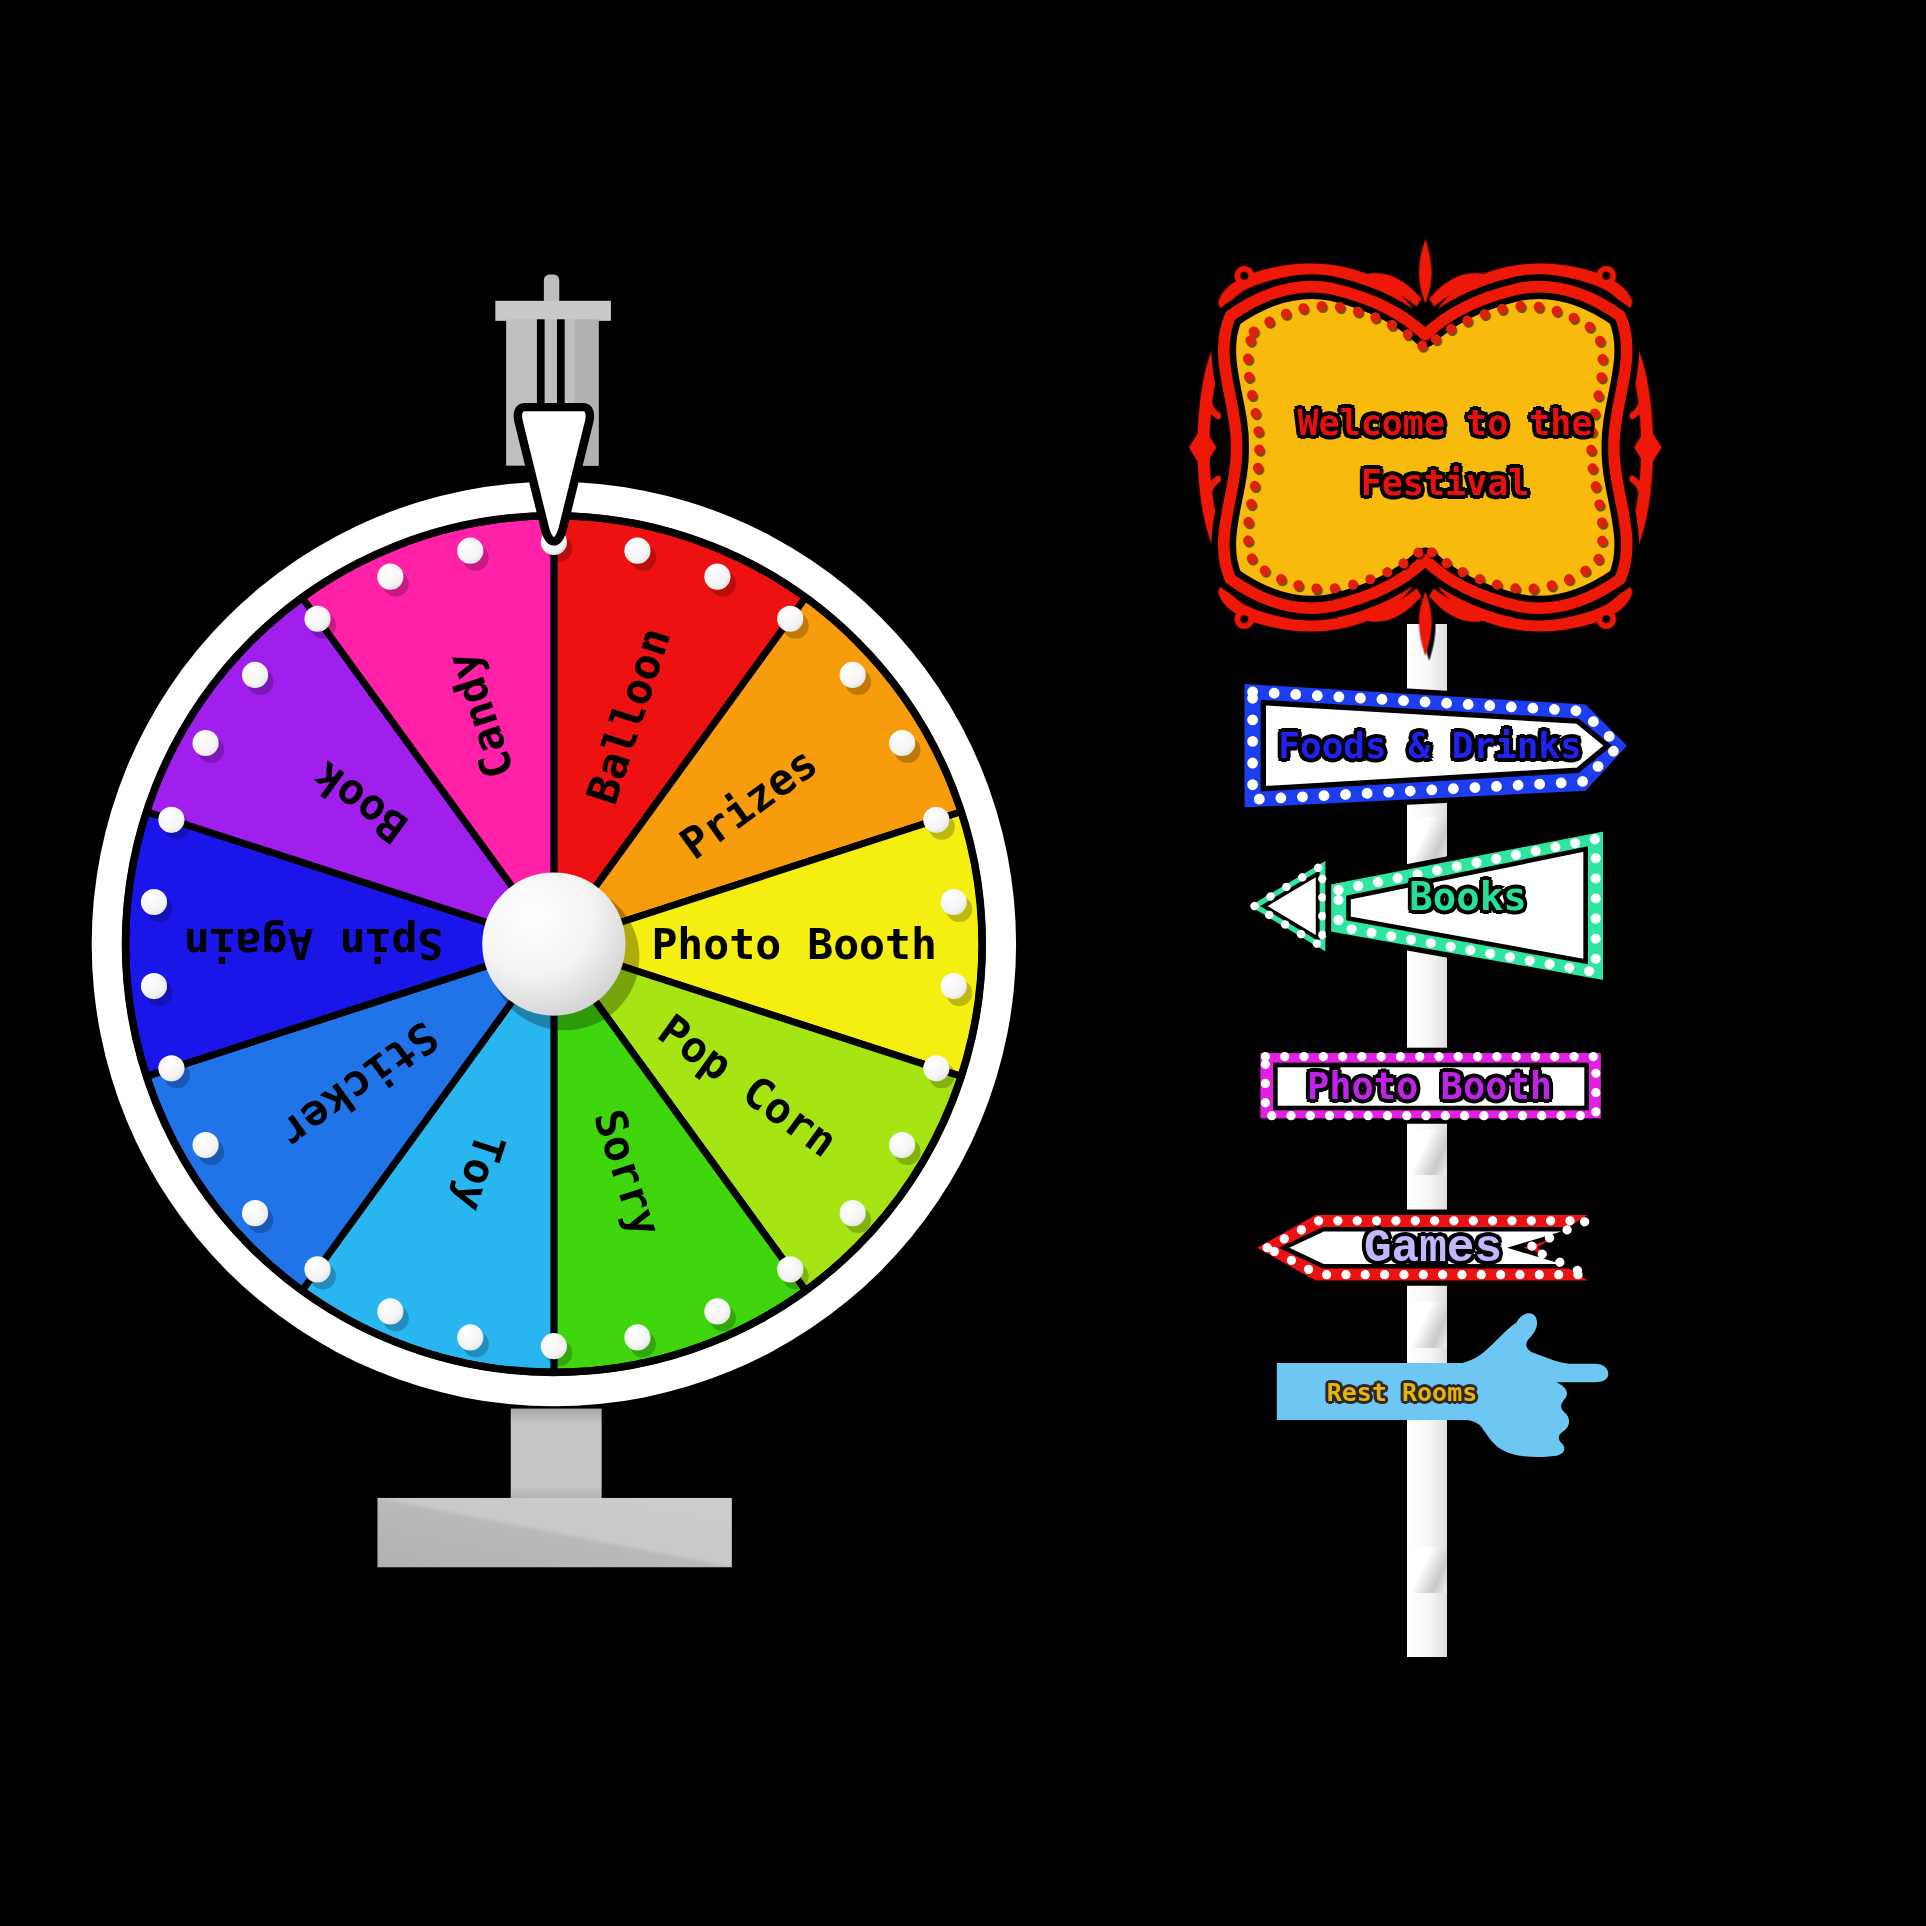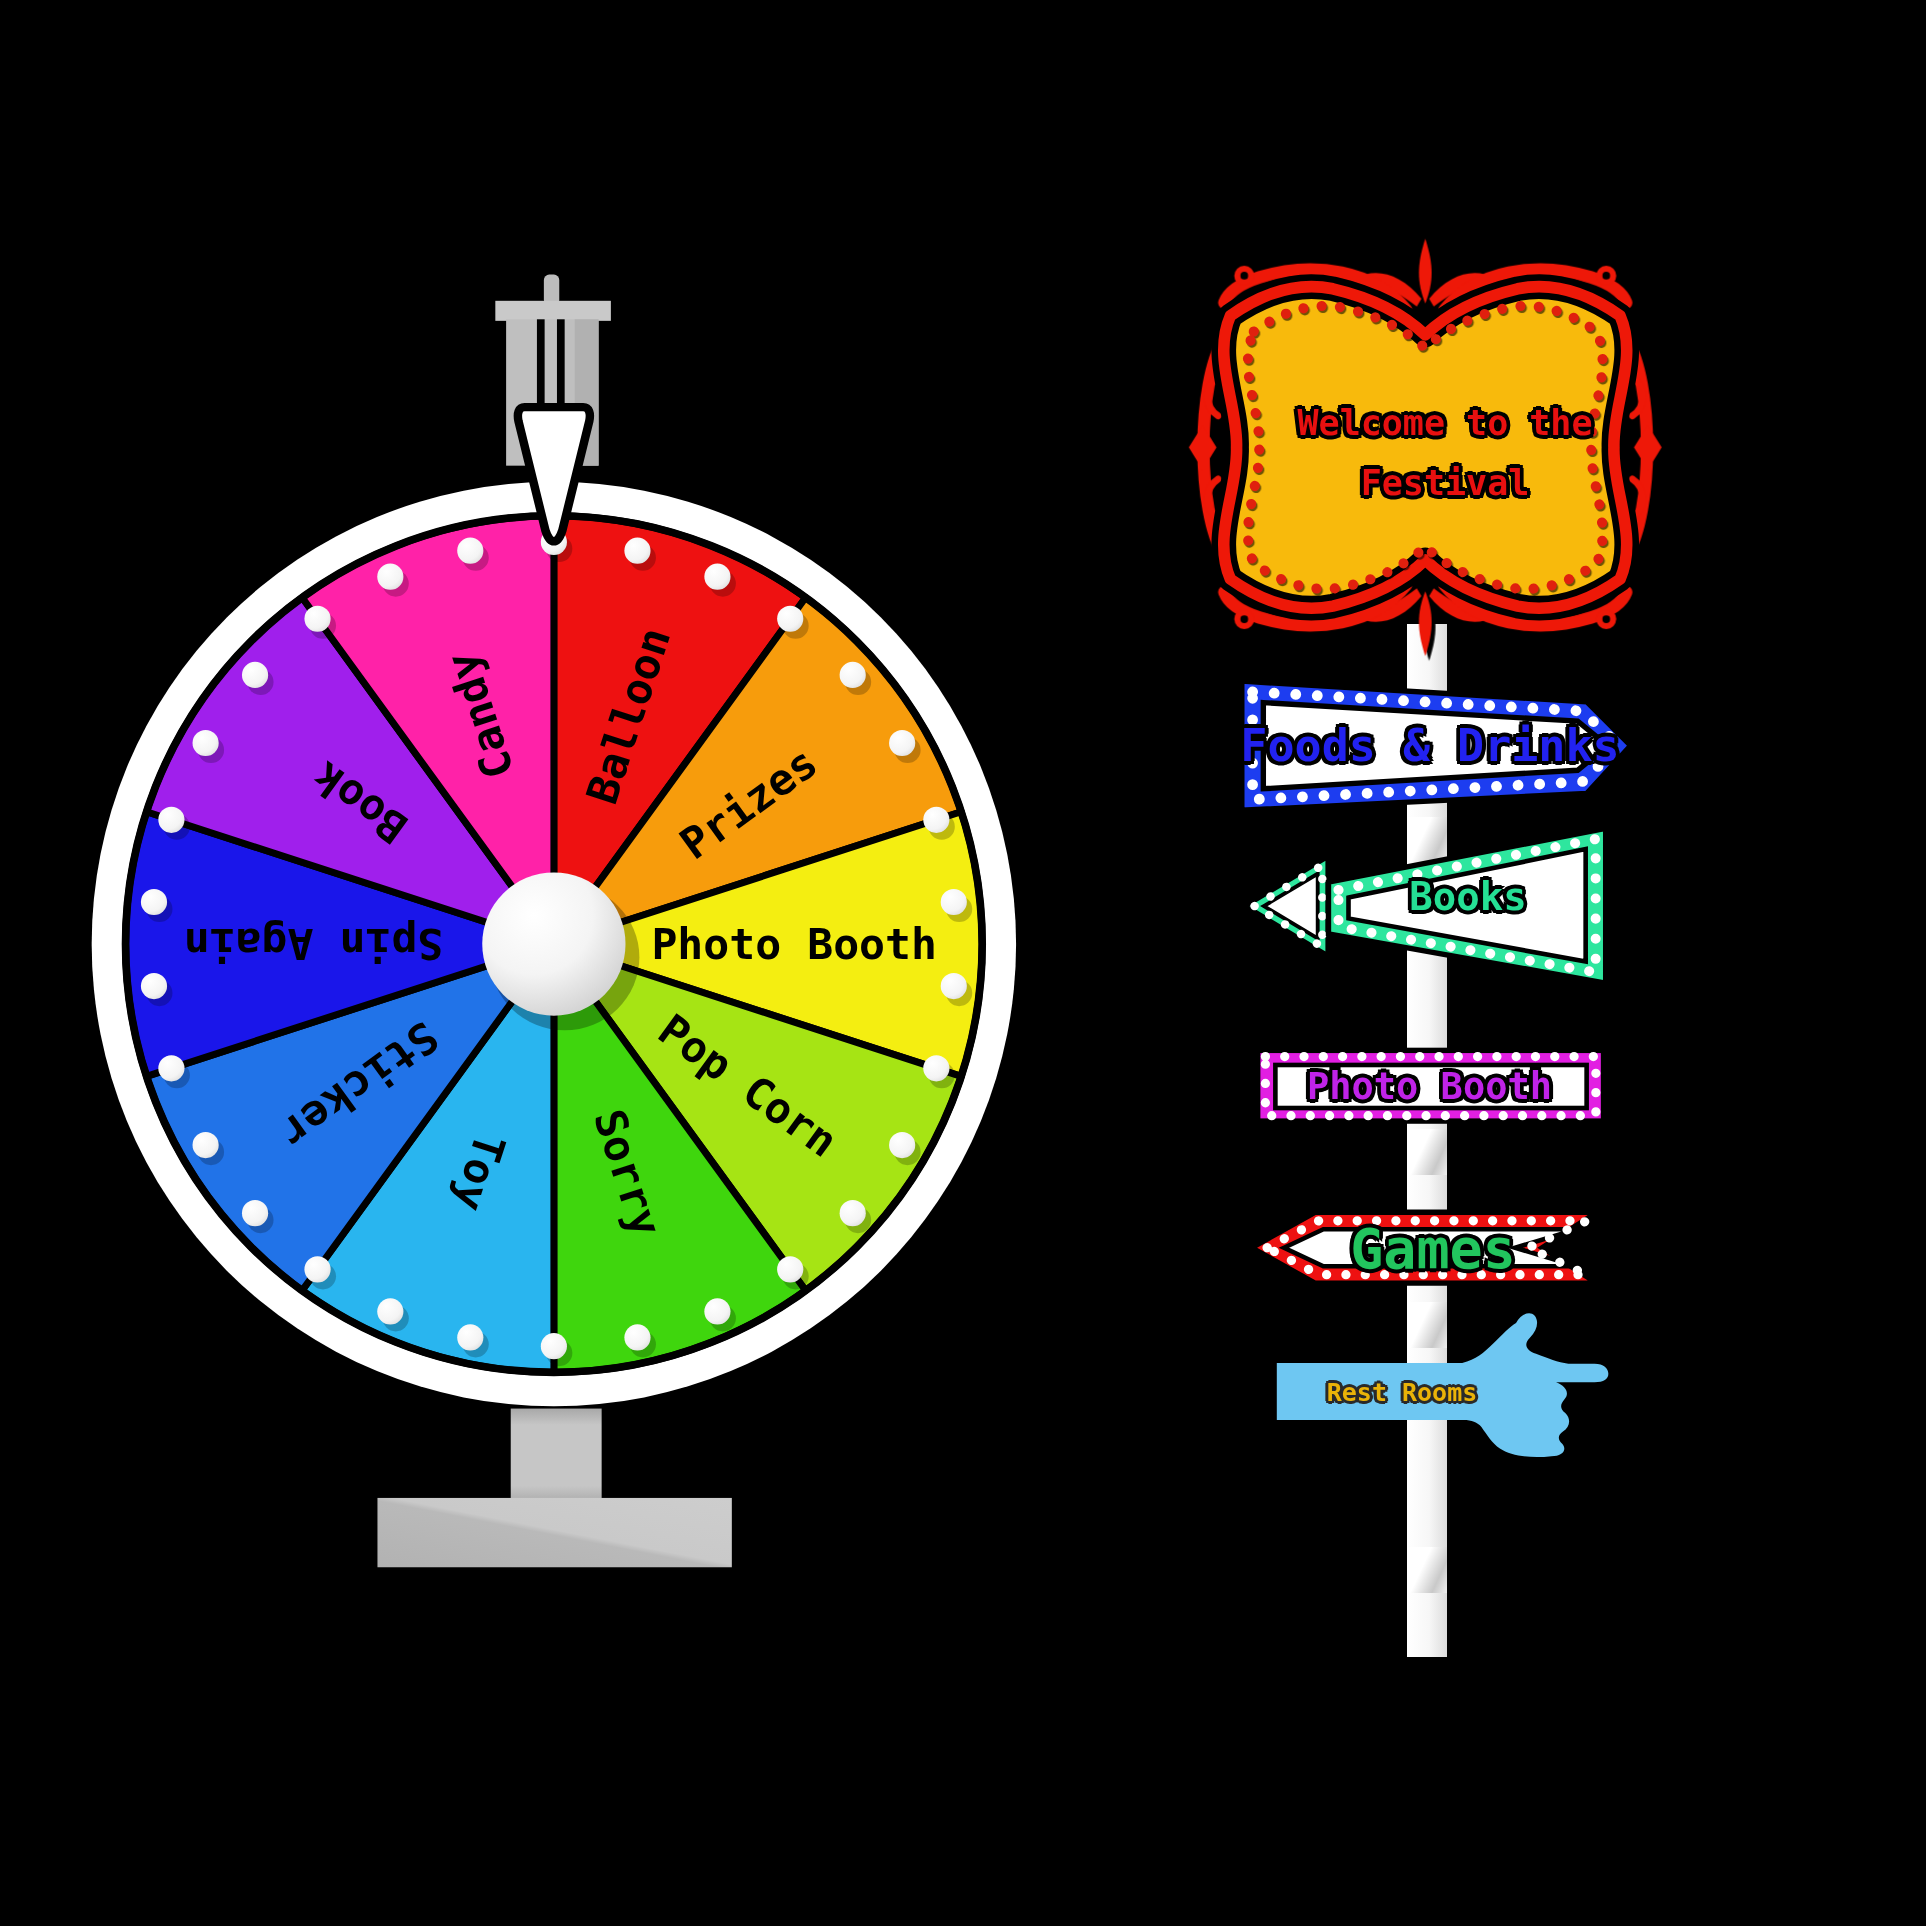--- a/index.html
+++ b/index.html
@@ -12,24 +12,24 @@
   .pole-shade{position:absolute;left:0;width:100%;height:46px;
         background:linear-gradient(115deg,#ffffff 40%,#c9c9c9 75%,#efefef 100%);}
   
   .sign-label{position:absolute;display:flex;align-items:center;justify-content:center;
         font-weight:bold;white-space:nowrap;}
   .outl{text-shadow:-3.1px -3.1px 0 #000,3.1px -3.1px 0 #000,-3.1px 3.1px 0 #000,3.1px 3.1px 0 #000,
         -3.9px 0 0 #000,3.9px 0 0 #000,0 -3.9px 0 #000,0 3.9px 0 #000;}
   .outl-soft{text-shadow:-2.3px -2.3px 0 #2a2a2a,2.3px -2.3px 0 #2a2a2a,-2.3px 2.3px 0 #2a2a2a,2.3px 2.3px 0 #2a2a2a,
         -3.1px 0 0 #2a2a2a,3.1px 0 0 #2a2a2a,0 -3.1px 0 #2a2a2a,0 3.1px 0 #2a2a2a;}
   .welcome-line{color:#e81010;font-size:35px;}
-  .lbl-foods{color:#2222f0;font-size:45px;}
+  .lbl-foods{color:#2222f0;font-size:36px;}
   .lbl-books{color:#25e095;font-size:39px;}
   .lbl-photo{color:#c023e8;font-size:37px;}
-  .lbl-games{color:#22c55e;font-size:55px;}
+  .lbl-games{color:#c4b5fd;font-size:46px;font-family:Liberation Mono, monospace;}
   .lbl-rest{color:#eab308;font-size:25px;}
   .wheel-label{font-family:"DejaVu Sans Mono","Liberation Mono",monospace;
         font-weight:bold;font-size:56px;fill:#000;}
 </style>
 </head>
 <body>
 
 <div class="stage">
 
   <div class="pole">

